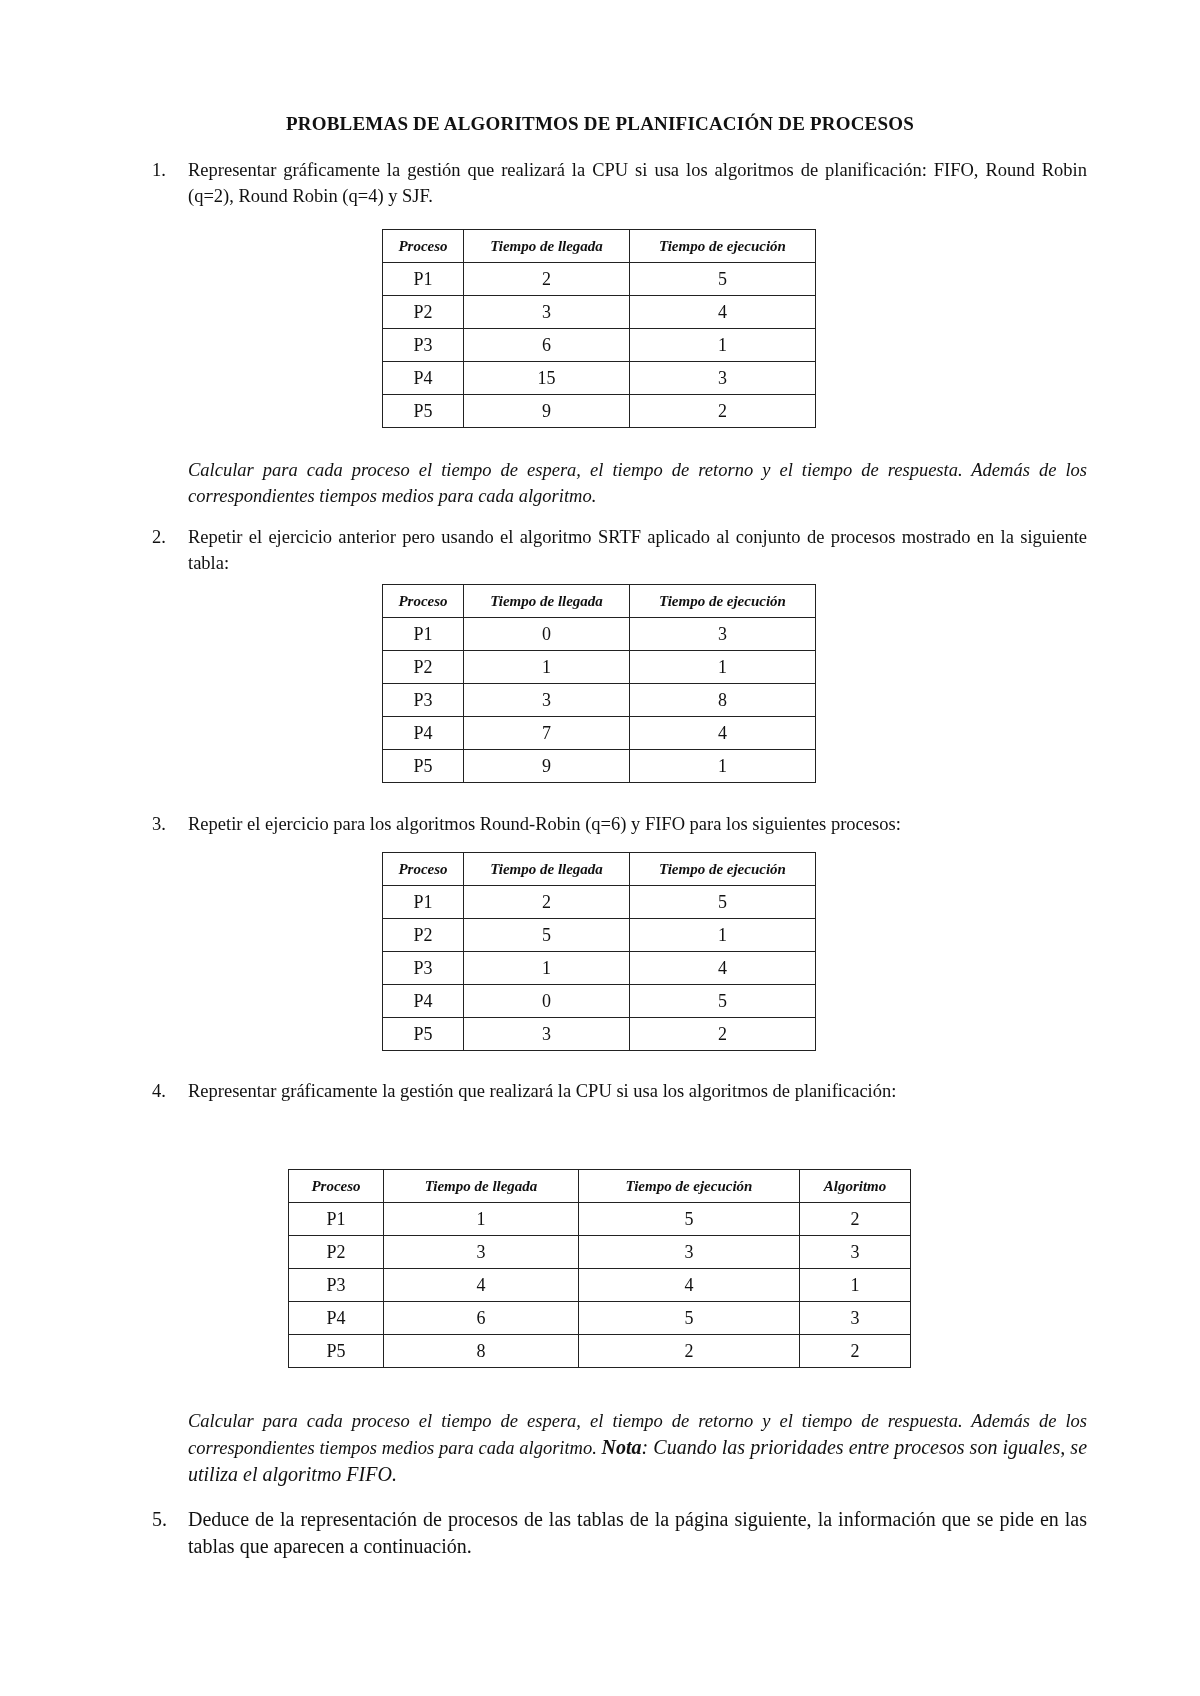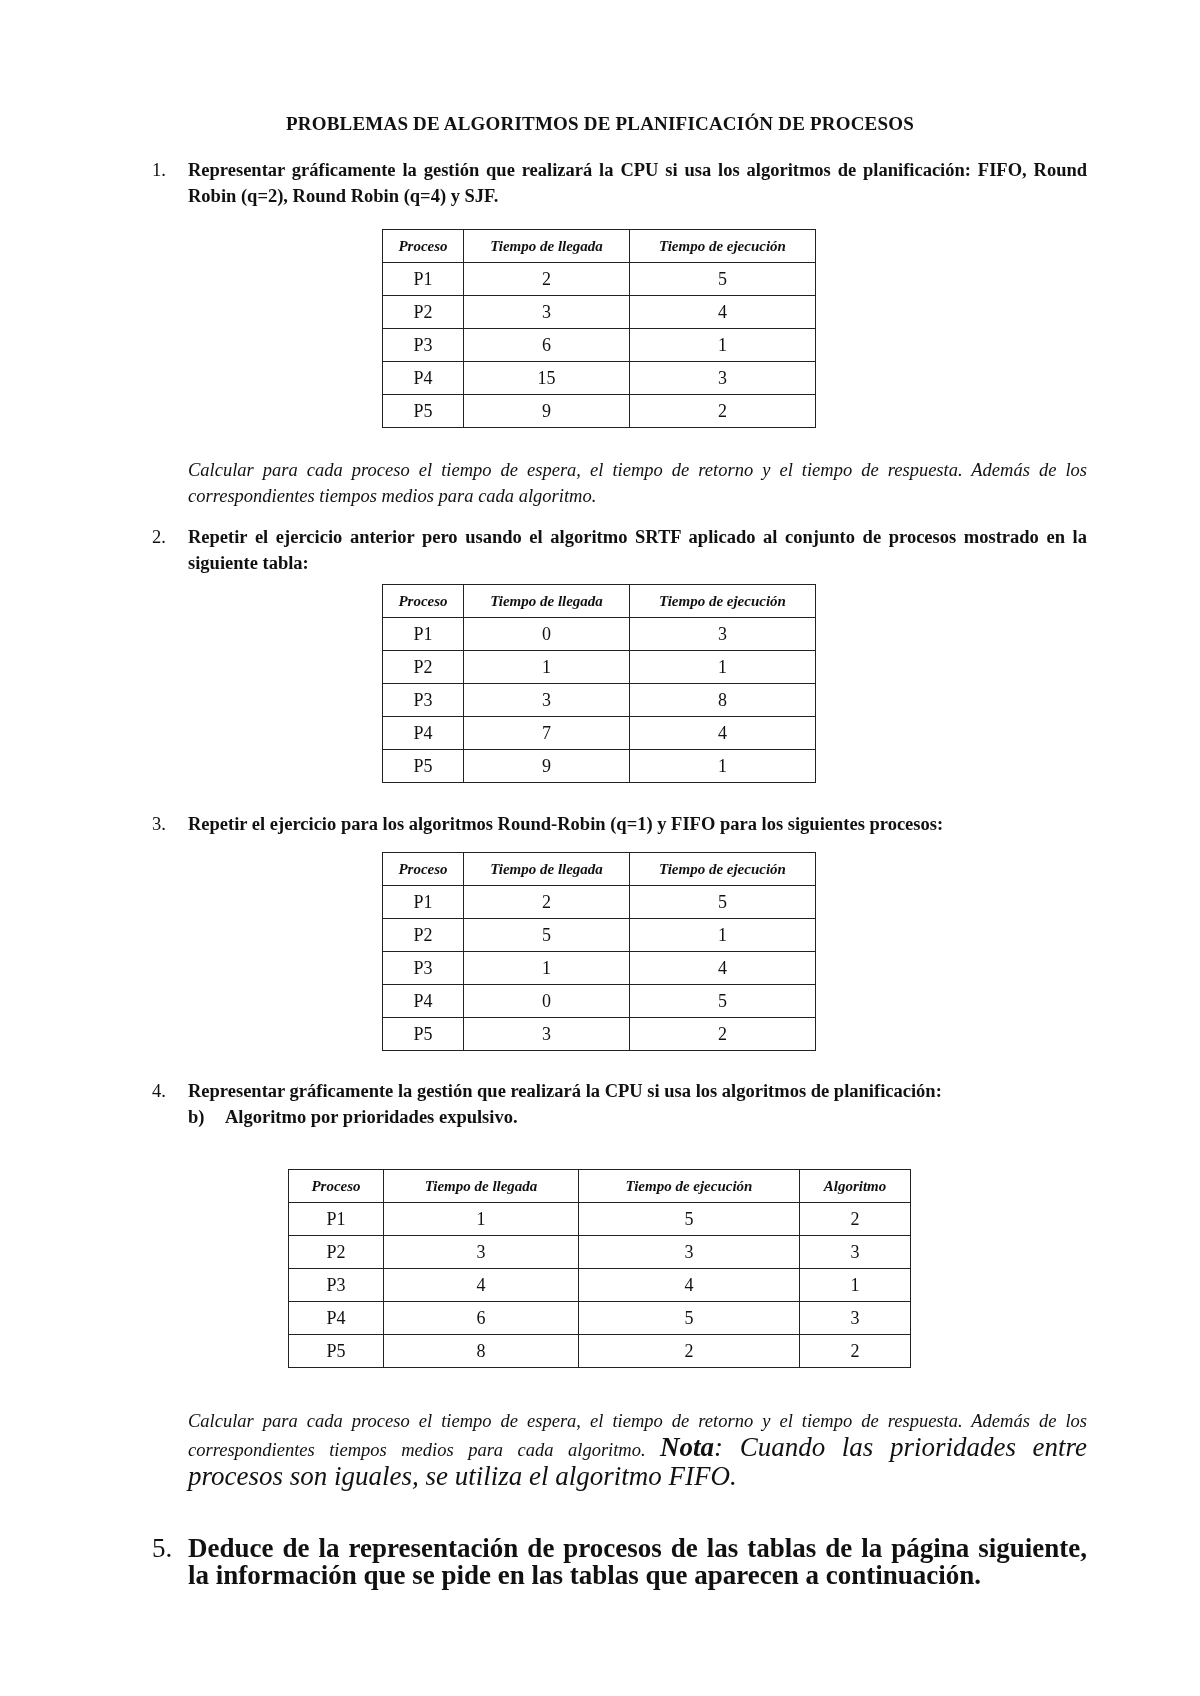--- a/index.html
+++ b/index.html
@@ -3,28 +3,28 @@
 <meta charset="utf-8">
 <style>
   html, body { margin:0; padding:0; background:#ffffff; }
   body { width:1200px; height:1696px; position:relative; overflow:hidden;
          font-family:"Liberation Serif", "DejaVu Serif", serif; color:#111; }
   .page { position:absolute; left:0; top:0; width:1036px; height:1696px; }
   .title { position:absolute; top:113px; left:0; width:1200px; text-align:center;
            font-weight:bold; font-size:19px; letter-spacing:0.2px; }
   .item { position:absolute; left:152px; width:935px; font-size:18.5px; line-height:26px; }
   .num { position:absolute; left:0; top:0; width:30px; }
-  .txt { margin-left:36px; text-align:justify;font-weight:bold; }
+  .txt { margin-left:36px; text-align:justify; }
   .para { position:absolute; left:188px; width:899px; font-size:18.5px; line-height:26px; text-align:justify;font-style:italic; }
   .sub { display:block; }
   .sub .lbl { display:inline-block; width:37px; }
   table.t { position:absolute; border-collapse:collapse; font-size:18px; }
   table.t th, table.t td { border:1.5px solid #222; text-align:center; padding:0 6px; height:32px; }
   table.t th { font-style:italic; font-weight:bold; font-size:15px; }
-  .big { font-size:27px; line-height:27px;margin-top:29px; }
+  .big { font-size:20px; line-height:27px; }
   .bold { font-weight:bold; }
 </style>
 </head>
 <body>
 
 <div class="page">
 
   <div class="title">PROBLEMAS DE ALGORITMOS DE PLANIFICACIÓN DE PROCESOS</div>
 
   <div class="item" style="top:157px;">
@@ -105,21 +105,21 @@
       <tr>
           <td>P5</td>
           <td>9</td>
           <td>1</td>
         </tr>
     </tbody>
   </table>
 
   <div class="item" style="top:811px;">
     <span class="num">3.</span>
-    <div class="txt">Repetir el ejercicio para los algoritmos Round-Robin (q=1) y FIFO para los siguientes procesos:</div>
+    <div class="txt">Repetir el ejercicio para los algoritmos Round-Robin (q=6) y FIFO para los siguientes procesos:</div>
   </div>
   <table class="t" style="left:382px; top:852px; width:434px;">
     <thead>
       <tr>
         <th style="width:68px">Proceso</th>
         <th style="width:153px">Tiempo de llegada</th>
         <th>Tiempo de ejecución</th>
       </tr>
     </thead>
     <tbody>
@@ -148,21 +148,20 @@
           <td>3</td>
           <td>2</td>
         </tr>
     </tbody>
   </table>
 
   <div class="item" style="top:1078px;">
     <span class="num">4.</span>
     <div class="txt">
       <span>Representar gráficamente la gestión que realizará la CPU si usa los algoritmos de planificación:</span>
-      <span class="sub"><span class="lbl">b)</span><span>Algoritmo por prioridades expulsivo.</span></span>
     </div>
   </div>
   <table class="t" style="left:288px; top:1169px; width:623px;">
     <thead>
       <tr>
         <th style="width:82px">Proceso</th>
         <th style="width:182px">Tiempo de llegada</th>
         <th style="width:208px">Tiempo de ejecución</th>
         <th>Algoritmo</th>
       </tr>

